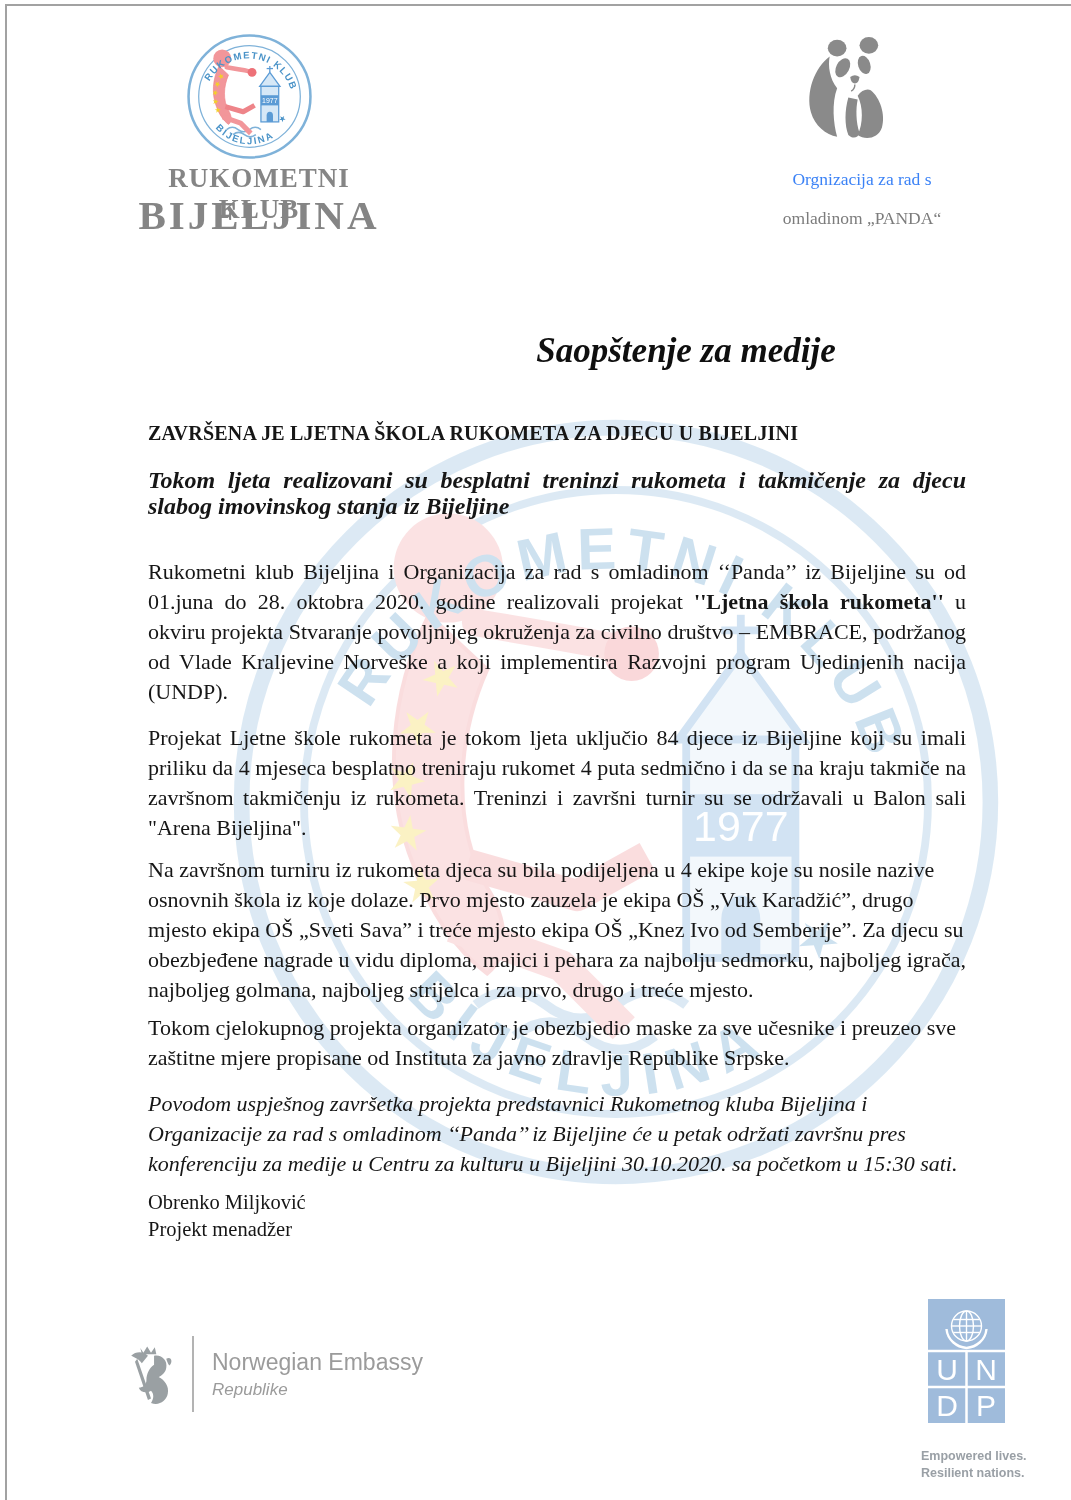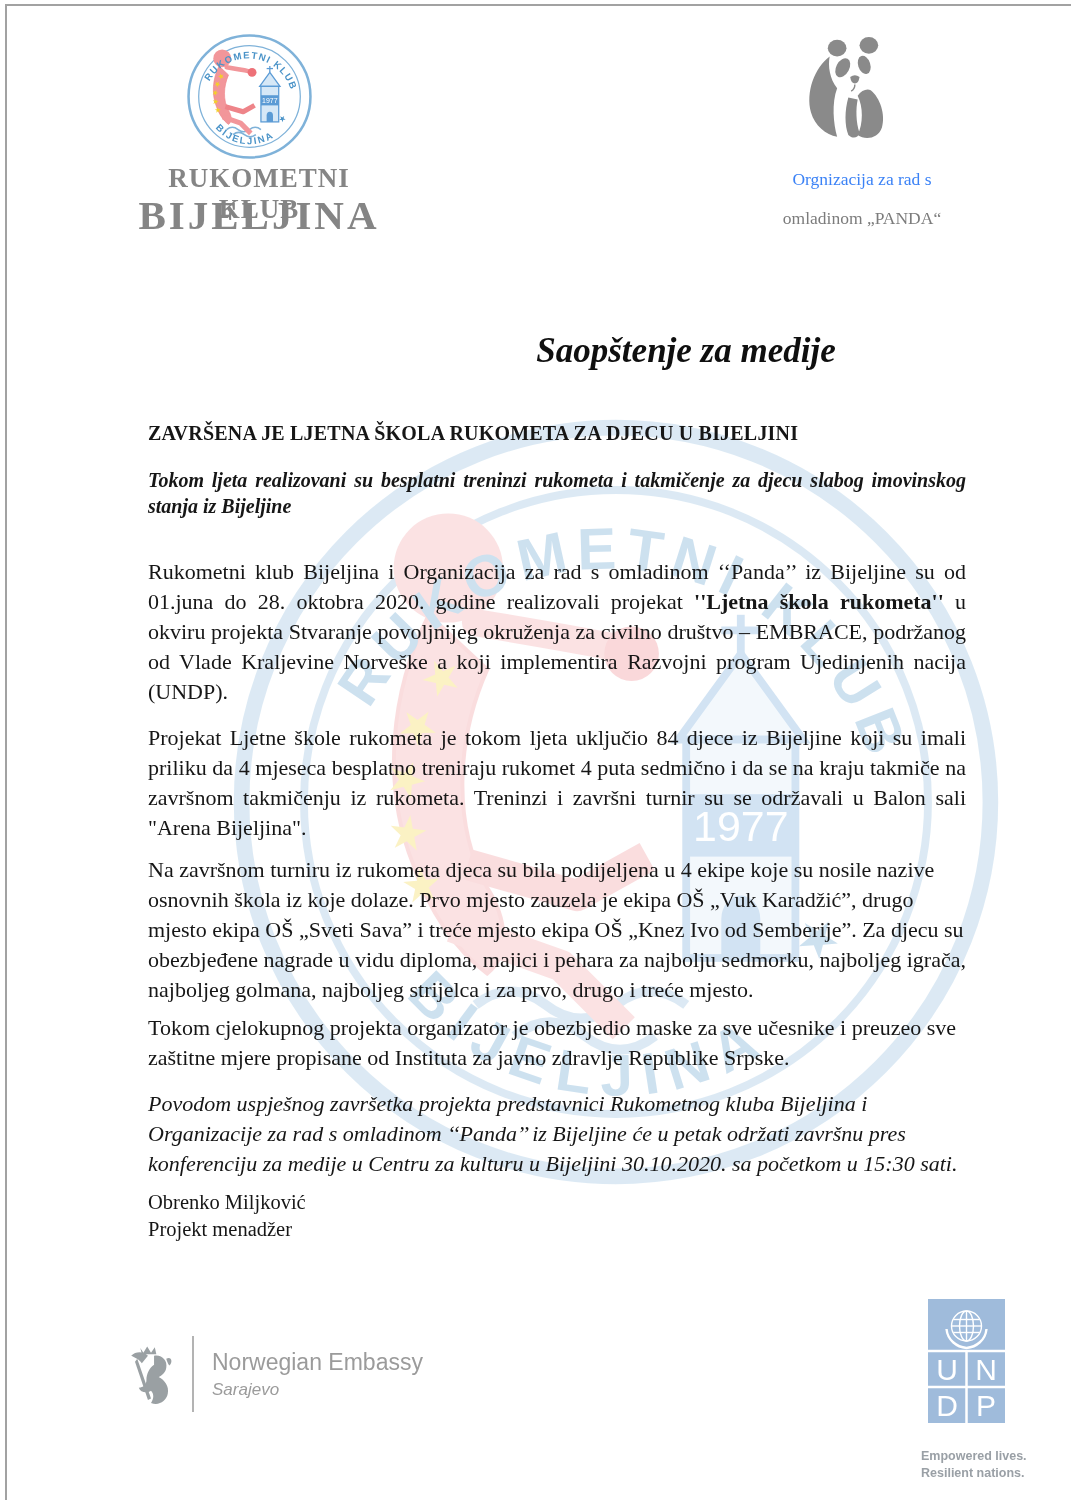--- a/index.html
+++ b/index.html
@@ -21,21 +21,21 @@
              font-size:17.5px;color:#7c7c7c;}
 
   
   .watermark{position:absolute;left:226px;top:412px;width:780px;height:780px;opacity:0.27;pointer-events:none;}
 
   .doc-title{position:absolute;left:420px;top:331px;width:532px;text-align:center;
              font-size:35px;font-weight:bold;font-style:italic;color:#0f0f0f;}
 
   .column{position:absolute;left:132px;top:421px;width:818px;margin-left:16px;}
   .column h1{font-size:20px;line-height:24px;font-weight:bold;margin:0;letter-spacing:0.2px;}
-  .subtitle{font-size:20px;line-height:26px;font-weight:bold;font-style:italic;margin:22px 0 0 0;
+  .subtitle{font-size:24px;line-height:26px;font-weight:bold;font-style:italic;margin:22px 0 0 0;
             text-align:justify;}
   .column p{font-size:22px;line-height:30px;margin:0;}
   .just{text-align:justify;}
   .p1{margin-top:38px !important;}
   .p2{margin-top:16px !important;}
   .p3{margin-top:12px !important;}
   .p4{margin-top:8px !important;}
   .p5{margin-top:16px !important;font-style:italic;}
   .signature{margin-top:10px;font-size:20.5px;line-height:27px;}
 
@@ -178,21 +178,21 @@
         <path d="M 16,8 L 20,14 L 25,6 L 30,14 L 35,7 L 37,16 L 18,16 Z"></path>
         <path d="M 12,22 L 30,74 L 26,76 L 9,26 Z"></path>
         <path d="M 4,18 C 10,12 20,12 26,18 L 18,28 C 14,22 8,20 4,18 Z"></path>
         <path d="M 34,18 C 44,16 52,24 50,34 C 49,40 44,44 40,46 C 48,50 54,58 52,68 C 50,78 40,84 30,80 C 34,74 34,68 30,64 C 24,68 16,66 14,60 C 20,60 24,56 24,50 C 24,42 28,34 34,30 Z"></path>
         <path d="M 50,22 C 57,18 59,27 54,31 C 52,28 51,25 50,22 Z"></path>
       </g>
     </svg>
     <div class="divider"></div>
     <div>
       <div class="nor-line1">Norwegian Embassy</div>
-      <div class="nor-line2">Sarajevo</div>
+      <div class="nor-line2">Republike</div>
     </div>
   </div>
 
   <div class="undp">
     <svg viewBox="0 0 77 124">
       <rect width="77" height="124" fill="#9fbbdb"></rect>
       <g transform="translate(38.5,27)" stroke="#ffffff" fill="none" stroke-width="1.4">
         <circle r="15"></circle>
         <ellipse rx="7" ry="15"></ellipse>
         <line x1="-15" y1="0" x2="15" y2="0"></line>

